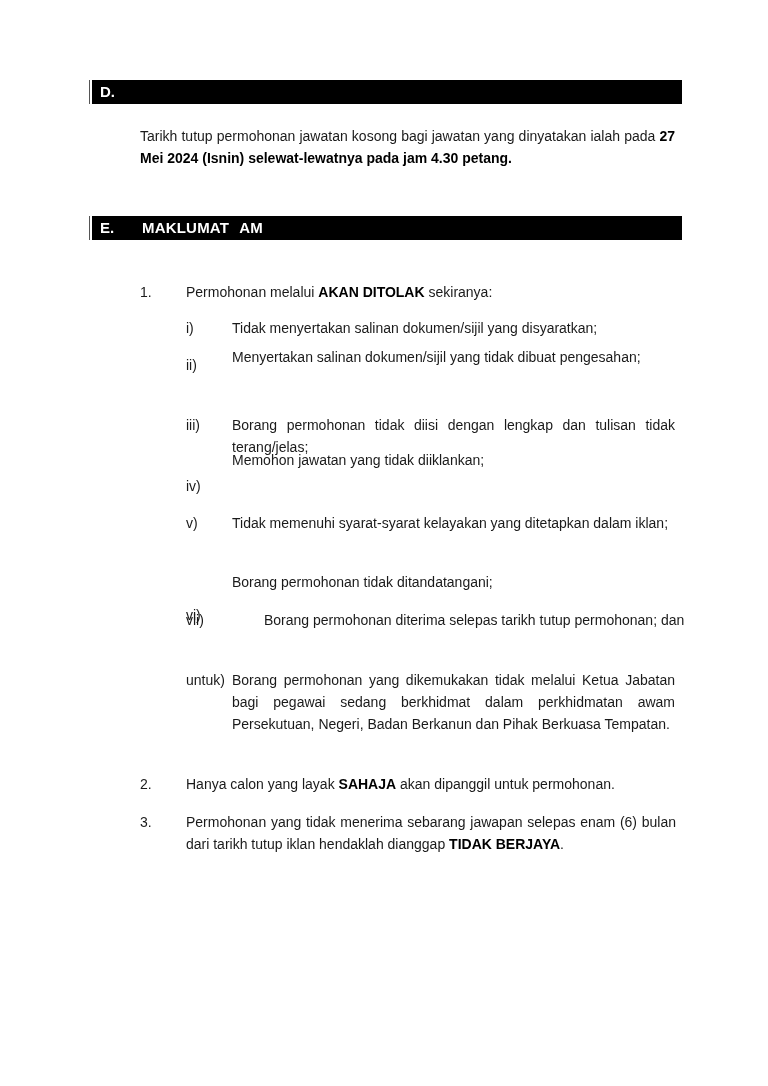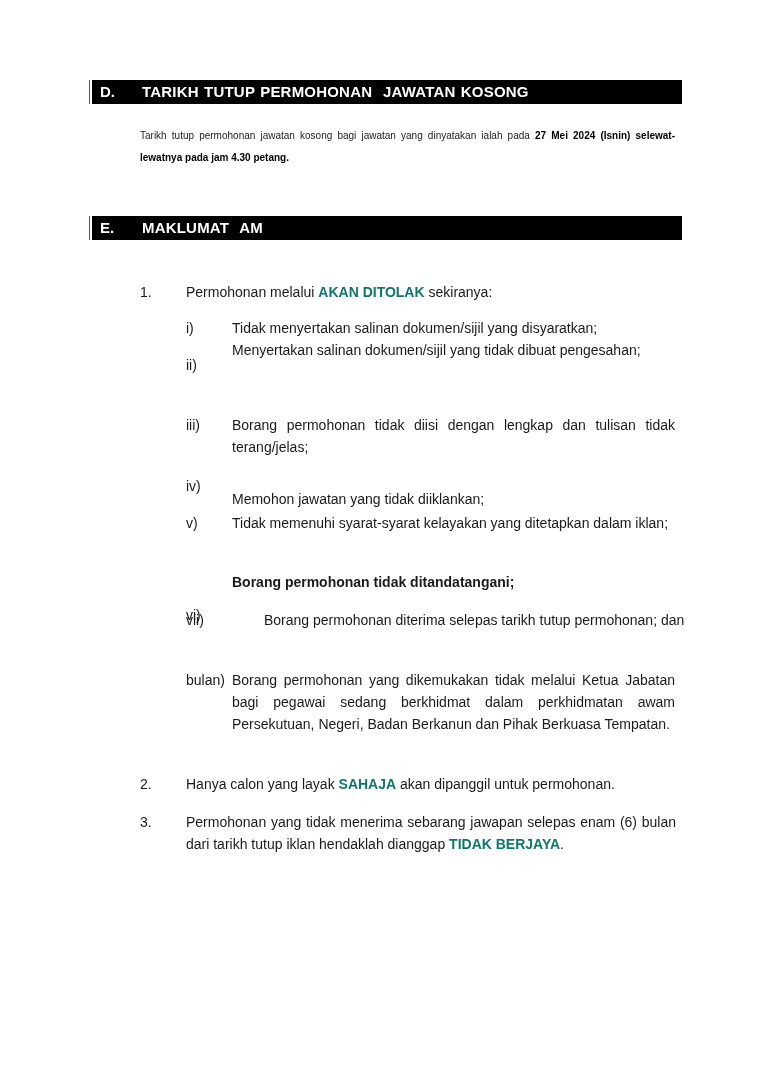--- a/index.html
+++ b/index.html
@@ -3,71 +3,70 @@
 <meta charset="utf-8">
 <style>
   html, body { margin: 0; padding: 0; background: #ffffff; }
   body { width: 768px; height: 1086px; position: relative; overflow: hidden;
          font-family: "Liberation Sans", sans-serif; color: #111; }
   .bar { position: absolute; left: 90px; width: 590px; height: 24px; background: #000;
          color: #fff; font-weight: bold; font-size: 15px; line-height: 24px;
          border-left: 2px solid #fff; box-shadow: -1px 0 0 #555; }
   .bar .letter { position: absolute; left: 8px; top: 0; }
   .bar .title { position: absolute; left: 50px; top: 0; letter-spacing: 0.2px; word-spacing: 1px; }
-  .para { position: absolute; font-size: 10px; line-height: 22px; text-align: justify; color: #1a1a1a; }
+  .para { position: absolute; font-size: 14px; line-height: 22px; text-align: justify; color: #1a1a1a; }
   .para b { font-weight: bold; color: #000; }
   .num { position: absolute; font-size: 14px; line-height: 22px; color: #1a1a1a; }
   .item-text { position: absolute; font-size: 14px; line-height: 22px; text-align: justify;
                text-align-last: left; color: #1a1a1a; }
-  .item-text b { font-weight: bold; color: #0f766e; }
+  .item-text b { font-weight: bold; color: #000000; }
 </style>
 </head>
 <body>
 
 <div class="bar" style="top:80px;">
   <span class="letter">D.</span>
-  <span class="title" style="white-space:pre;">TARIKH TUTUP PERMOHONAN  JAWATAN KOSONG</span>
 </div>
 
 <div class="para" style="left:140px; top:125px; width:535px;">
   <span>Tarikh tutup permohonan jawatan kosong bagi jawatan yang dinyatakan ialah pada </span><b>27 Mei 2024 (Isnin) selewat-lewatnya pada jam 4.30 petang.</b>
 </div>
 
 <div class="bar" style="top:216px;">
   <span class="letter">E.</span>
   <span class="title" style="white-space:pre;">MAKLUMAT  AM</span>
 </div>
 
 <span class="num" style="left:140px; top:281px;">1.</span>
 <div class="item-text" style="left:186px; top:281px; width:490px;">
   <span>Permohonan melalui </span><b>AKAN DITOLAK</b><span> sekiranya:</span>
 </div>
 
 <span class="num" style="left:186px; top:317px;">i)</span>
 <div class="item-text" style="left:232px; top:317px; width:443px;">Tidak menyertakan salinan dokumen/sijil yang disyaratkan;</div>
 
 <span class="num" style="left:186px; top:354px;">ii)</span>
-<div class="item-text" style="left:232px; top:339px; width:443px;">Menyertakan salinan dokumen/sijil yang tidak dibuat pengesahan;</div>
+<div class="item-text" style="left:232px; top:346px; width:443px;">Menyertakan salinan dokumen/sijil yang tidak dibuat pengesahan;</div>
 
 <span class="num" style="left:186px; top:414px;">iii)</span>
 <div class="item-text" style="left:232px; top:414px; width:443px;">Borang permohonan tidak diisi dengan lengkap dan tulisan tidak terang/jelas;</div>
 
 <span class="num" style="left:186px; top:475px;">iv)</span>
-<div class="item-text" style="left:232px; top:488px; width:443px;">Memohon jawatan yang tidak diiklankan;</div>
+<div class="item-text" style="left:232px; top:449px; width:443px;">Memohon jawatan yang tidak diiklankan;</div>
 
 <span class="num" style="left:186px; top:512px;">v)</span>
 <div class="item-text" style="left:232px; top:512px; width:443px;">Tidak memenuhi syarat-syarat kelayakan yang ditetapkan dalam iklan;</div>
 
 <span class="num" style="left:186px; top:571px;margin-top:33px;">vi)</span>
-<div class="item-text" style="left:232px; top:571px; width:443px;font-weight:bold;">Borang permohonan tidak ditandatangani;</div>
+<div class="item-text" style="left:232px; top:571px; width:443px;">Borang permohonan tidak ditandatangani;</div>
 
 <span class="num" style="left:186px; top:609px;">vii)</span>
 <div class="item-text" style="left:232px; top:609px; width:443px;margin-left:32px;">Borang permohonan diterima selepas tarikh tutup permohonan; dan</div>
 
-<span class="num" style="left:186px; top:669px;">bulan)</span>
+<span class="num" style="left:186px; top:669px;">untuk)</span>
 <div class="item-text" style="left:232px; top:669px; width:443px;">Borang permohonan yang dikemukakan tidak melalui Ketua Jabatan bagi pegawai sedang berkhidmat dalam perkhidmatan awam Persekutuan, Negeri, Badan Berkanun dan Pihak Berkuasa Tempatan.</div>
 
 <span class="num" style="left:140px; top:773px;">2.</span>
 <div class="item-text" style="left:186px; top:773px; width:490px;">
   <span>Hanya calon yang layak </span><b>SAHAJA</b><span> akan dipanggil untuk permohonan.</span>
 </div>
 
 <span class="num" style="left:140px; top:811px;">3.</span>
 <div class="item-text" style="left:186px; top:811px; width:490px;">
   <span>Permohonan yang tidak menerima sebarang jawapan selepas enam (6) bulan dari tarikh tutup iklan hendaklah dianggap </span><b>TIDAK BERJAYA</b><span>.</span>

